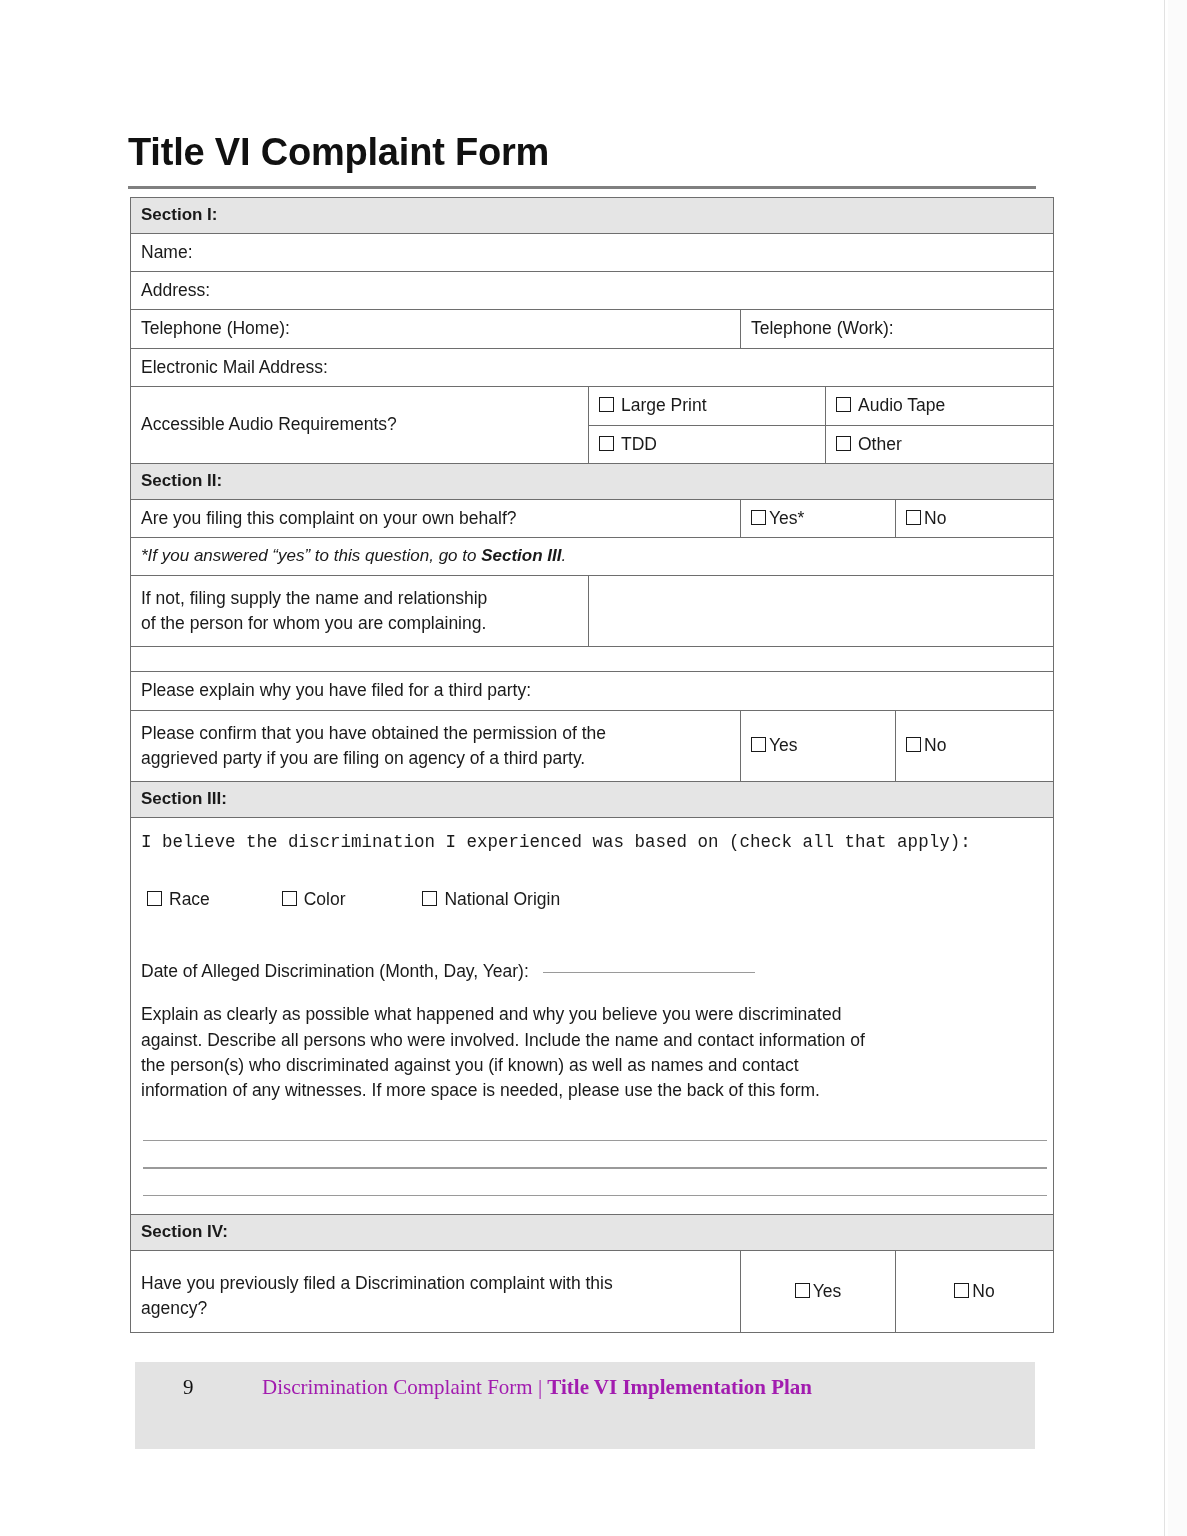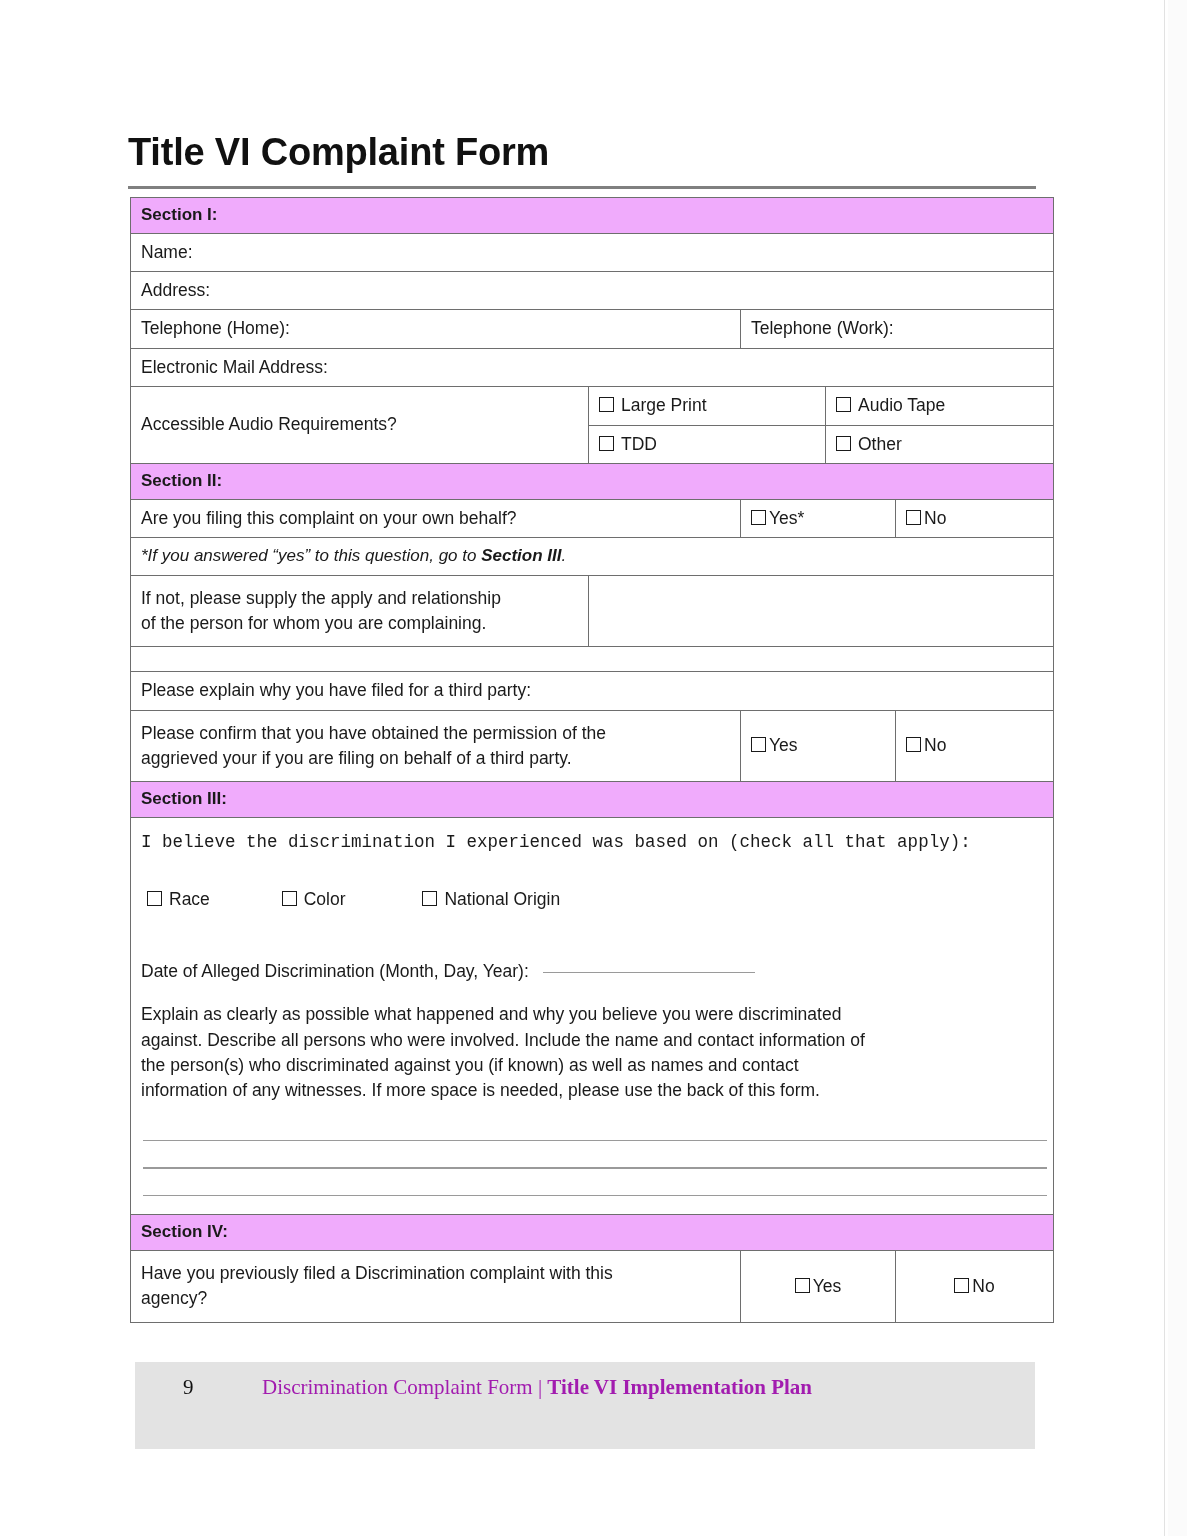--- a/index.html
+++ b/index.html
@@ -69,21 +69,21 @@
     font-size: 17.5px;
   }
   .form-table td {
     border: 1px solid #6e6e6e;
     padding: 6px 10px;
     vertical-align: middle;
     line-height: 1.45;
     background: #ffffff;
   }
   .sec-head td {
-    background: #f0abfc;
+    background: #e5e5e5;
     font-weight: bold;
     padding: 5px 10px;
     font-size: 17px;
   }
   .row-h { height: 34px; }
 
   .cb {
     display: inline-block;
     width: 13px;
     height: 13px;
@@ -223,35 +223,35 @@
         </td>
         <td>
           <span class="cb tight"></span><span>No</span>
         </td>
       </tr>
       <tr>
         <td colspan="5" class="note-italic"><span>*If you answered “yes” to this question, go to </span><b>Section III</b><span>.</span></td>
       </tr>
       <tr>
         <td style="padding-top:10px;padding-bottom:10px;">
-          <div>If not, please supply the apply and relationship</div>
+          <div>If not, filing supply the name and relationship</div>
           <div>of the person for whom you are complaining.</div>
         </td>
         <td colspan="4"></td>
       </tr>
       <tr class="spacer-row">
         <td colspan="5"></td>
       </tr>
       <tr class="row-h">
         <td colspan="5">Please explain why you have filed for a third party:</td>
       </tr>
       <tr>
         <td colspan="2" style="padding-top:10px;padding-bottom:10px;">
           <div>Please confirm that you have obtained the permission of the</div>
-          <div>aggrieved your if you are filing on behalf of a third party.</div>
+          <div>aggrieved party if you are filing on agency of a third party.</div>
         </td>
         <td colspan="2">
           <span class="cb tight"></span><span>Yes</span>
         </td>
         <td>
           <span class="cb tight"></span><span>No</span>
         </td>
       </tr>
 
       <tr class="sec-head">
@@ -285,21 +285,21 @@
           <div class="blank-line"></div>
           <div class="blank-line"></div>
           <div class="blank-line"></div>
         </td>
       </tr>
 
       <tr class="sec-head">
         <td colspan="5">Section IV:</td>
       </tr>
       <tr>
-        <td colspan="2" style="padding-top:10px;padding-bottom:10px;margin-left:12px;">
+        <td colspan="2" style="padding-top:20px;padding-bottom:10px;margin-left:12px;">
           <div>Have you previously filed a Discrimination complaint with this</div>
           <div>agency?</div>
         </td>
         <td colspan="2" class="center">
           <span class="cb tight"></span><span>Yes</span>
         </td>
         <td class="center">
           <span class="cb tight"></span><span>No</span>
         </td>
       </tr>

